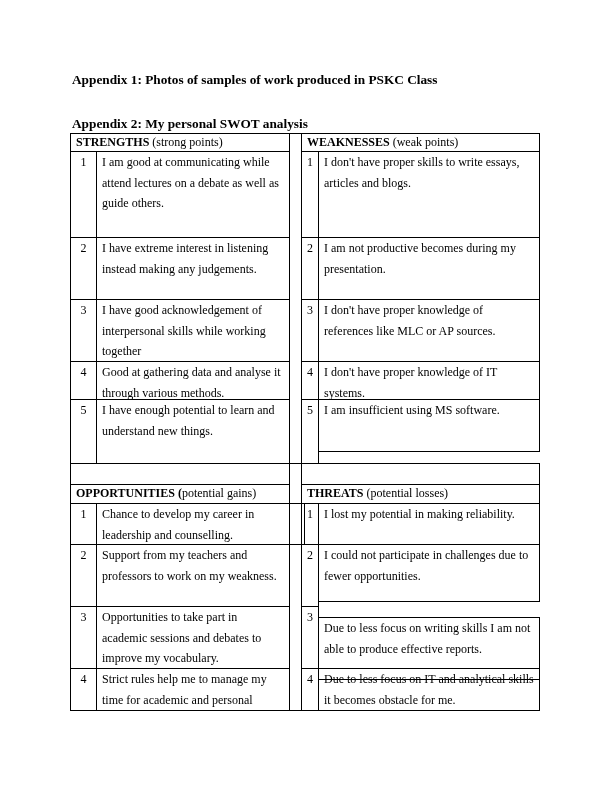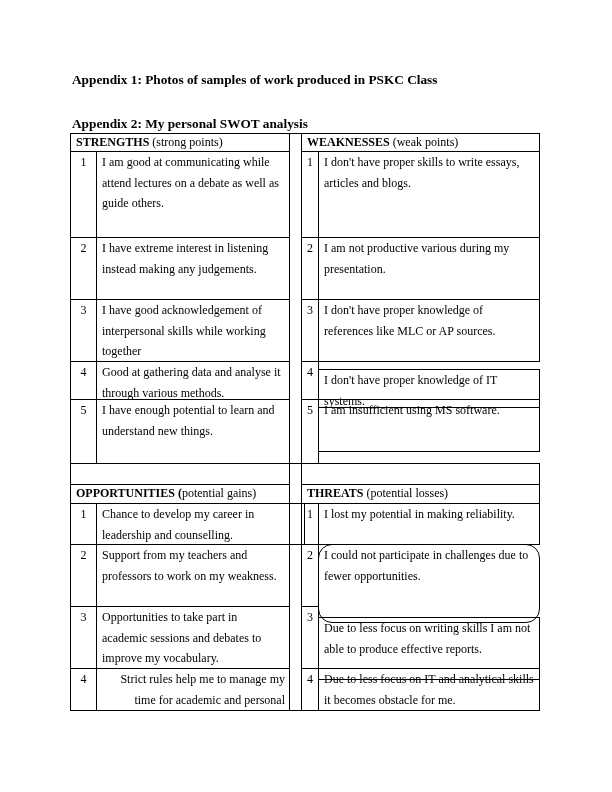--- a/index.html
+++ b/index.html
@@ -38,25 +38,25 @@
   <div class="cell b num" style="left:0;top:166px;width:27px;height:63px;">3</div>
   <div class="cell b txt" style="left:26px;top:166px;width:194px;height:63px;">I have good acknowledgement of interpersonal skills while working together</div>
   <div class="cell b num" style="left:0;top:228px;width:27px;height:39px;">4</div>
   <div class="cell b txt" style="left:26px;top:228px;width:194px;height:39px;">Good at gathering data and analyse it through various methods.</div>
   <div class="cell b num" style="left:0;top:266px;width:27px;height:65px;">5</div>
   <div class="cell b txt" style="left:26px;top:266px;width:194px;height:65px;">I have enough potential to learn and understand new things.</div>
 
   <div class="cell b num" style="left:231px;top:18px;width:18px;height:87px;">1</div>
   <div class="cell b txt" style="left:248px;top:18px;width:222px;height:87px;">I don't have proper skills to write essays, articles and blogs.</div>
   <div class="cell b num" style="left:231px;top:104px;width:18px;height:63px;">2</div>
-  <div class="cell b txt" style="left:248px;top:104px;width:222px;height:63px;">I am not productive various during my presentation.</div>
+  <div class="cell b txt" style="left:248px;top:104px;width:222px;height:63px;">I am not productive becomes during my presentation.</div>
   <div class="cell b num" style="left:231px;top:166px;width:18px;height:63px;">3</div>
   <div class="cell b txt" style="left:248px;top:166px;width:222px;height:63px;">I don't have proper knowledge of references like MLC or AP sources.</div>
   <div class="cell b num" style="left:231px;top:228px;width:18px;height:39px;">4</div>
-  <div class="cell b txt" style="left:248px;top:236px;width:222px;height:39px;">I don't have proper knowledge of IT systems.</div>
+  <div class="cell b txt" style="left:248px;top:228px;width:222px;height:39px;">I don't have proper knowledge of IT systems.</div>
   <div class="cell b num" style="left:231px;top:266px;width:18px;height:65px;">5</div>
   <div class="cell b txt" style="left:248px;top:266px;width:222px;height:53px;">I am insufficient using MS software.</div>
 
   <div class="cell b" style="left:0;top:330px;width:220px;height:22px;"></div>
   <div class="cell b" style="left:219px;top:330px;width:13px;height:248px;"></div>
   <div class="cell b" style="left:231px;top:330px;width:239px;height:22px;"></div>
 
   <div class="cell b hdr" style="left:231px;top:351px;width:239px;height:20px;">
     <b>THREATS</b><span> (potential losses)</span>
   </div>
@@ -64,23 +64,23 @@
     <b>OPPORTUNITIES (</b><span>potential gains)</span>
   </div>
 
   <div class="cell b num" style="left:0;top:370px;width:27px;height:42px;">1</div>
   <div class="cell b txt" style="left:26px;top:370px;width:209px;height:42px;">Chance to develop my career in leadership and counselling.</div>
   <div class="cell b num" style="left:0;top:411px;width:27px;height:63px;">2</div>
   <div class="cell b txt" style="left:26px;top:411px;width:194px;height:63px;">Support from my teachers and professors to work on my weakness.</div>
   <div class="cell b num" style="left:0;top:473px;width:27px;height:63px;">3</div>
   <div class="cell b txt" style="left:26px;top:473px;width:194px;height:63px;">Opportunities to take part in academic sessions and debates to improve my vocabulary.</div>
   <div class="cell b num" style="left:0;top:535px;width:27px;height:43px;">4</div>
-  <div class="cell b txt" style="left:26px;top:535px;width:194px;height:43px;overflow:hidden;text-align:right;">Strict rules help me to manage my time for academic and personal</div>
+  <div class="cell b txt" style="left:26px;top:535px;width:194px;height:43px;overflow:hidden;">Strict rules help me to manage my time for academic and personal</div>
 
   <div class="cell b num" style="left:231px;top:370px;width:18px;height:42px;">1</div>
   <div class="cell b txt" style="left:248px;top:370px;width:222px;height:42px;">I lost my potential in making reliability.</div>
   <div class="cell b num" style="left:231px;top:411px;width:18px;height:63px;">2</div>
-  <div class="cell b txt" style="left:248px;top:411px;width:222px;height:79px;border-radius:14px;">I could not participate in challenges due to fewer opportunities.</div>
+  <div class="cell b txt" style="left:248px;top:411px;width:222px;height:58px;">I could not participate in challenges due to fewer opportunities.</div>
   <div class="cell b num" style="left:231px;top:473px;width:18px;height:63px;">3</div>
   <div class="cell b txt" style="left:248px;top:473px;width:222px;height:63px;margin-top:11px;">Due to less focus on writing skills I am not able to produce effective reports.</div>
   <div class="cell b num" style="left:231px;top:535px;width:18px;height:43px;">4</div>
   <div class="cell b txt" style="left:248px;top:535px;width:222px;height:43px;">Due to less focus on IT and analytical skills it becomes obstacle for me.</div>
 </div>
 
 </body></html>

